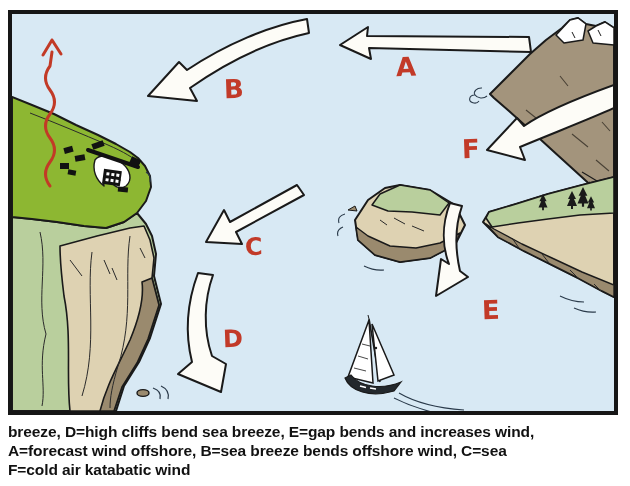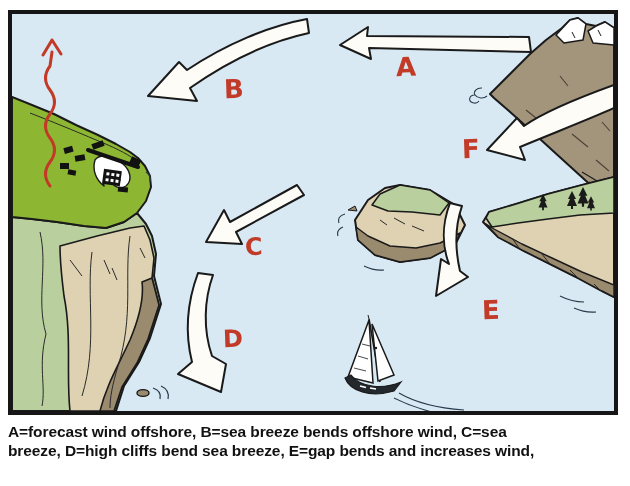--- a/index.html
+++ b/index.html
@@ -145,15 +145,16 @@
 
   <div class="wlabel" id="lab-a">A</div>
   <div class="wlabel" id="lab-b">B</div>
   <div class="wlabel" id="lab-c">C</div>
   <div class="wlabel" id="lab-d">D</div>
   <div class="wlabel" id="lab-e">E</div>
   <div class="wlabel" id="lab-f">F</div>
 </div>
 
 <div class="caption">
+  <div>breeze, D=high cliffs bend sea breeze, E=gap bends and increases wind,</div>
   <div>A=forecast wind offshore, B=sea breeze bends offshore wind, C=sea</div>
-  <div>breeze, D=high cliffs bend sea breeze, E=gap bends and increases wind,</div>
+  <div>F=cold air katabatic wind</div>
 </div>
 
 </body></html>

